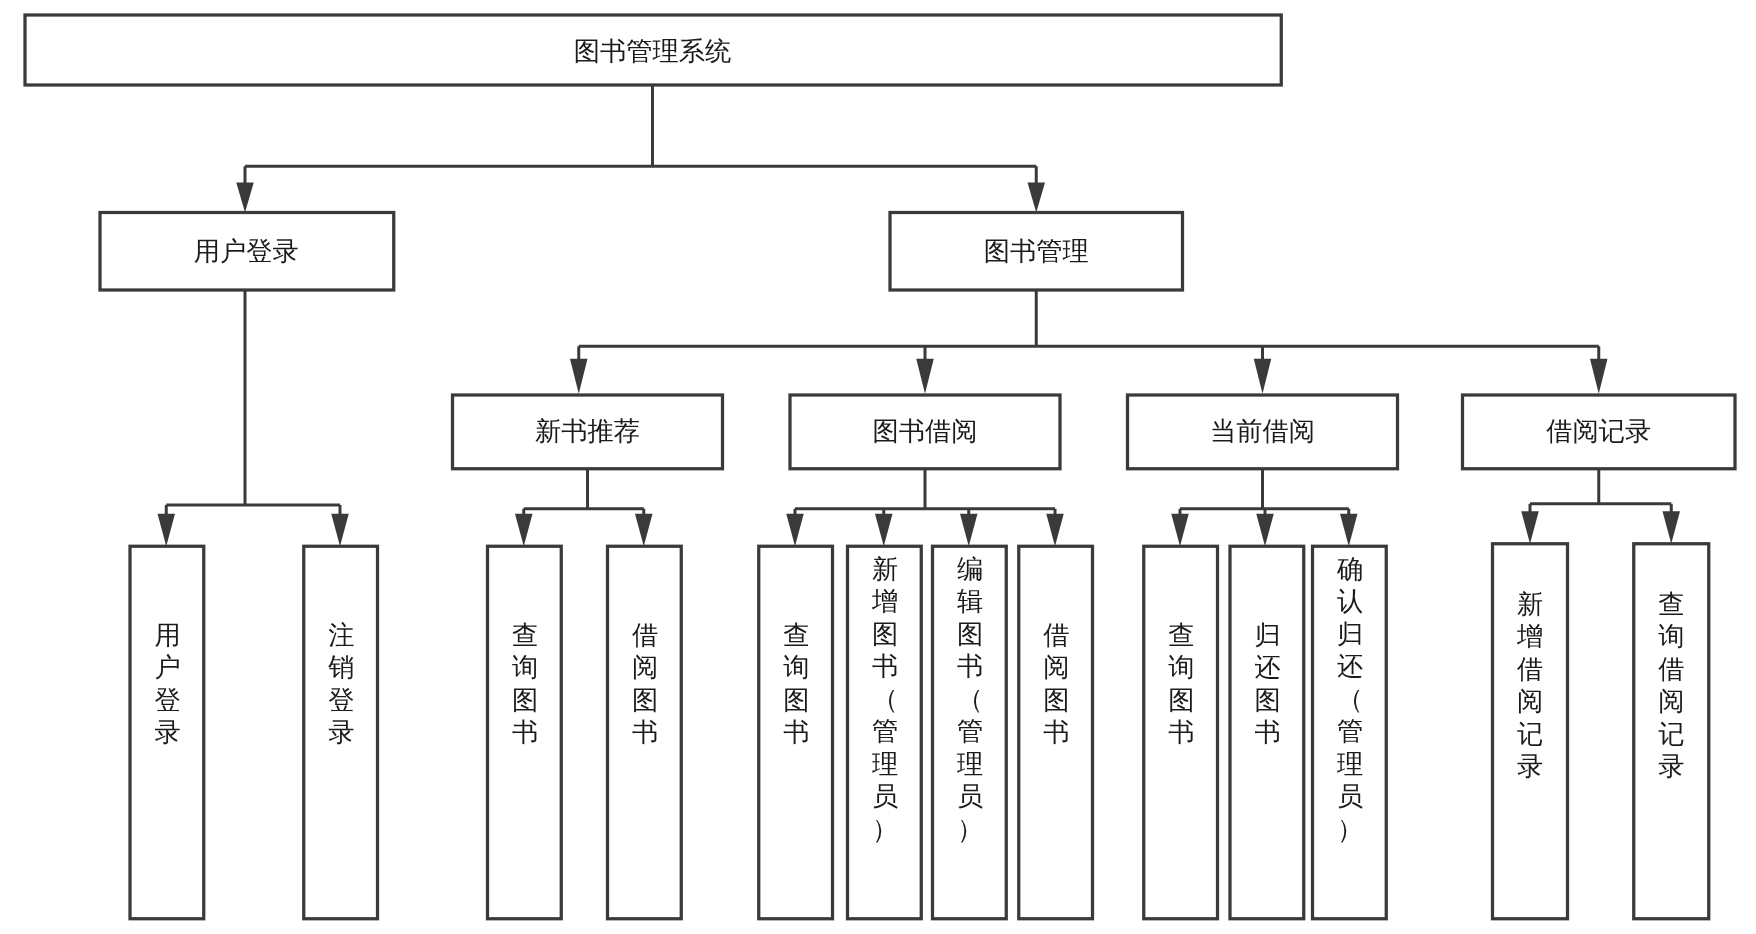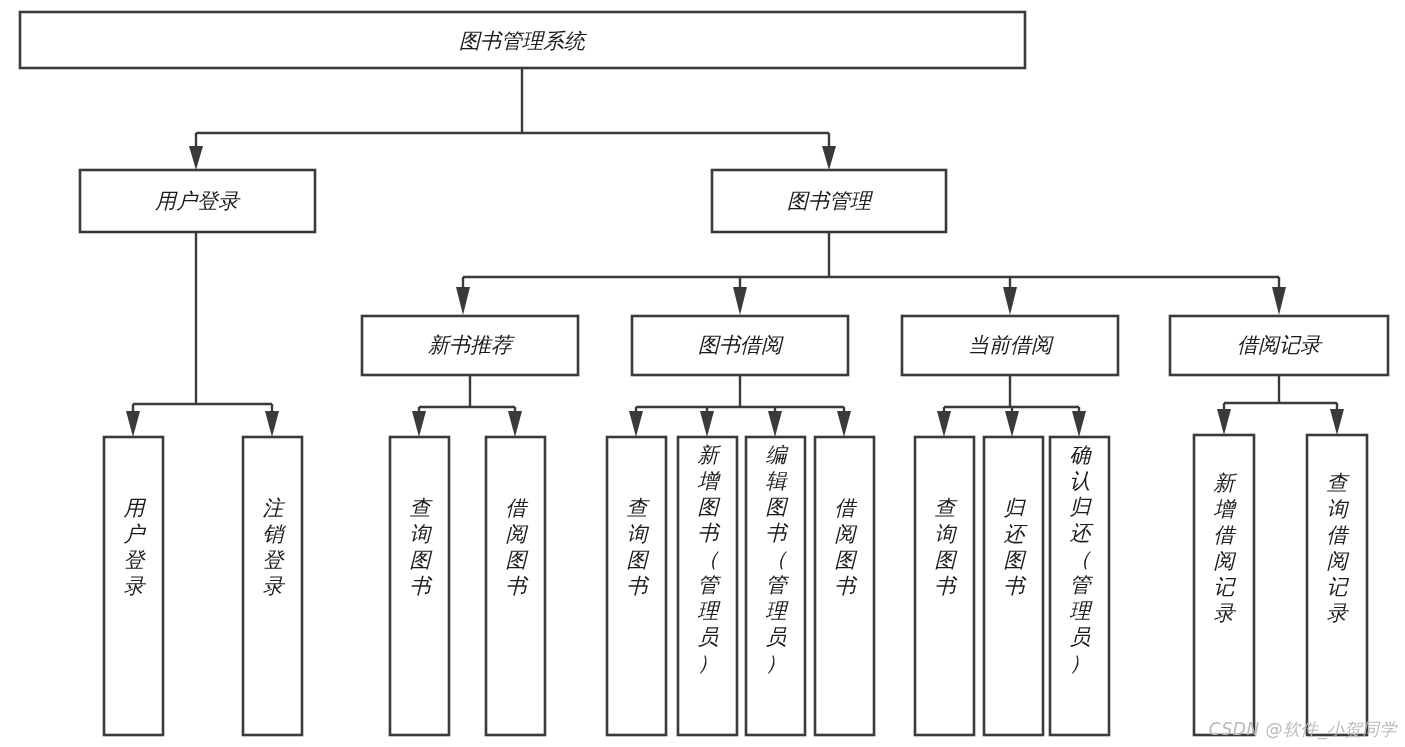--- a/index.html
+++ b/index.html
@@ -12,21 +12,20 @@
     height: 747px;
     font-family: "DejaVu Sans", "Liberation Sans", sans-serif;
     position: relative;
     overflow: hidden;
   }
   #diagram-root {
     position: absolute;
     left: 0; top: 0;
     width: 1405px;
     height: 747px;
-    font-style: italic;
   }
   svg.flow {
     display: block;
     width: 1405px;
     height: 747px;
   }
   .node-rect {
     fill: #ffffff;
     stroke: #3a3a3a;
     stroke-width: 2.6;
@@ -226,14 +225,13 @@
     <g>
       <rect class="node-rect" x="1194" y="435" width="60" height="300"></rect>
       <text class="node-label-v" x="1224" y="490"><tspan x="1224" dy="0">新</tspan><tspan x="1224" dy="26">增</tspan><tspan x="1224" dy="26">借</tspan><tspan x="1224" dy="26">阅</tspan><tspan x="1224" dy="26">记</tspan><tspan x="1224" dy="26">录</tspan></text>
     </g>
     <g>
       <rect class="node-rect" x="1307" y="435" width="60" height="300"></rect>
       <text class="node-label-v" x="1337" y="490"><tspan x="1337" dy="0">查</tspan><tspan x="1337" dy="26">询</tspan><tspan x="1337" dy="26">借</tspan><tspan x="1337" dy="26">阅</tspan><tspan x="1337" dy="26">记</tspan><tspan x="1337" dy="26">录</tspan></text>
     </g>
   </svg>
 
-  <div class="watermark">CSDN @软件_小贺同学</div>
 </div>
 
 </body></html>

